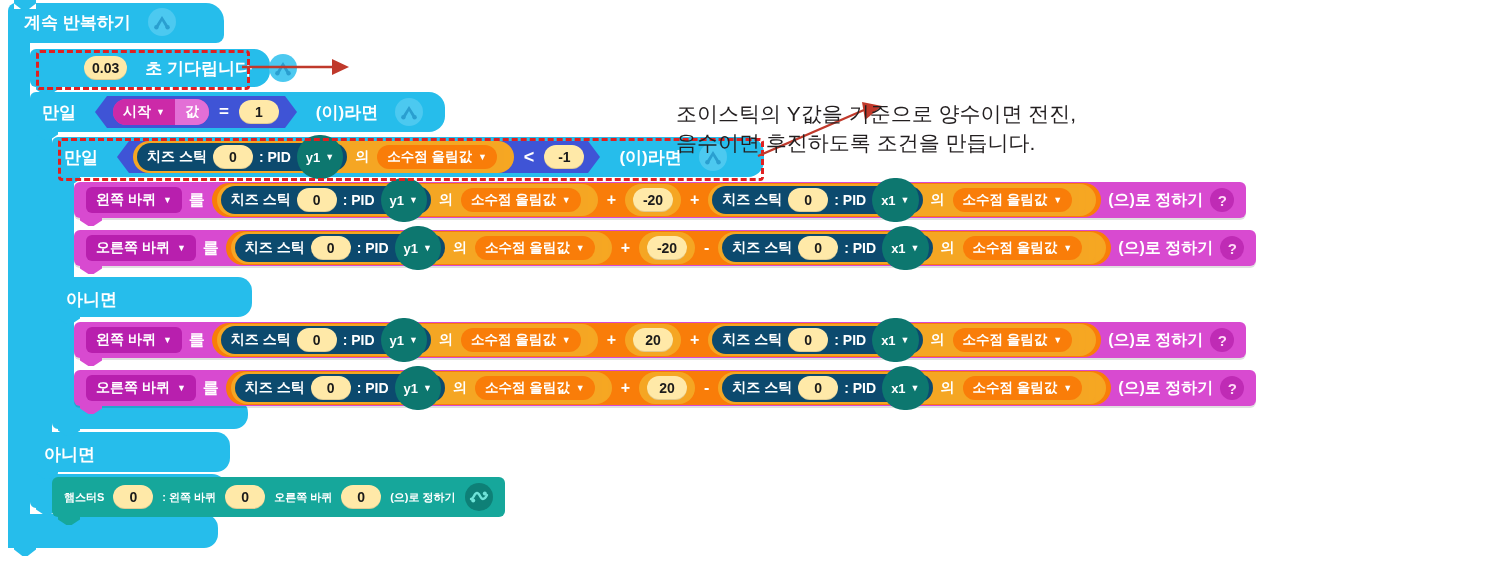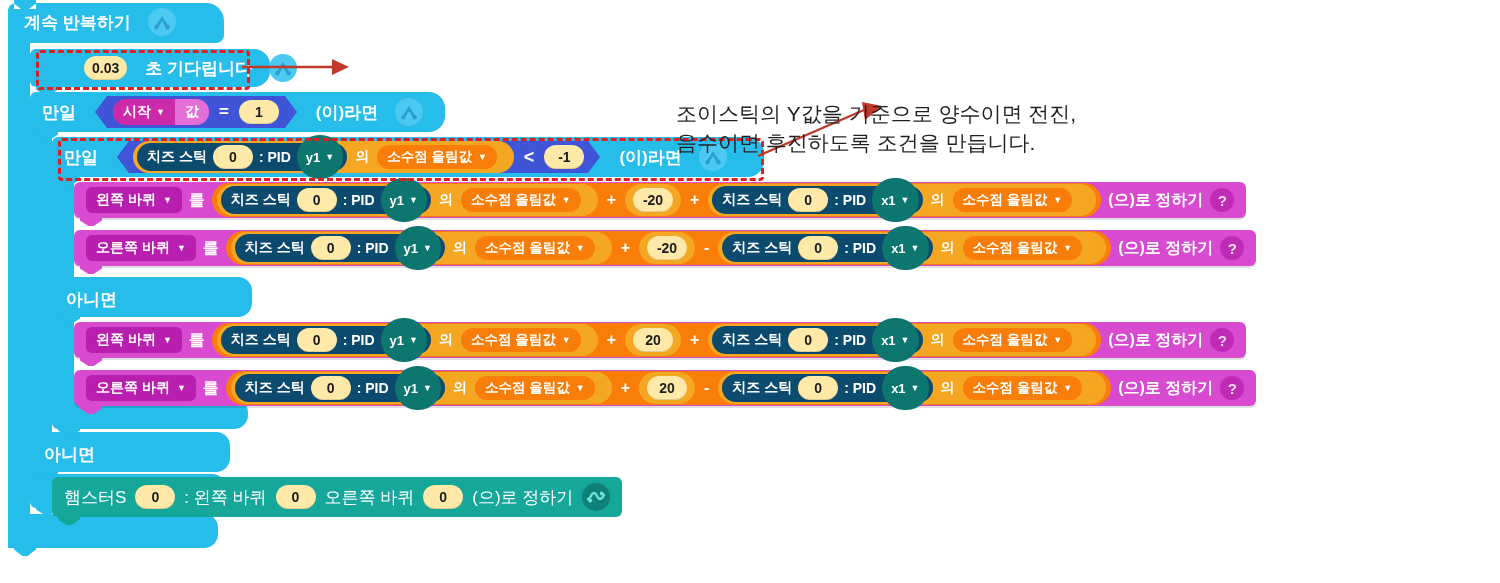--- a/index.html
+++ b/index.html
@@ -73,21 +73,21 @@
   .setdrop{background:#b81fae;color:#fff;border-radius:6px;height:26px;
         display:inline-flex;align-items:center;gap:7px;padding:0 10px;font-size:14px;font-weight:bold;}
   .qmark{width:24px;height:24px;border-radius:999px;background:#bf2bb5;color:#ffd9f6;
         display:inline-flex;align-items:center;justify-content:center;font-size:15px;font-weight:bold;}
   .setnotch{position:absolute;width:22px;height:9px;background:#d84ad0;
         clip-path:polygon(0 0,100% 0,100% 40%,62% 100%,38% 100%,0 40%);}
 
   
   .hsrow{position:absolute;height:40px;background:#16a79b;border-radius:6px;
         display:flex;align-items:center;gap:9px;padding:0 12px;}
-  .hsrow .white{color:#ffffff;font-weight:normal;font-size:17px;white-space:nowrap;}
+  .hsrow .white{color:#ffffff;font-weight:bold;font-size:11px;white-space:nowrap;}
   .hsicon{width:28px;height:28px;border-radius:999px;background:#0e8077;
         display:inline-flex;align-items:center;justify-content:center;}
   .hsnotch{position:absolute;width:22px;height:9px;background:#16a79b;
         clip-path:polygon(0 0,100% 0,100% 40%,62% 100%,38% 100%,0 40%);}
 
   
   .cyanbadge{width:28px;height:28px;border-radius:999px;background:#4cc9f0;
         display:inline-flex;align-items:center;justify-content:center;margin-left:8px;}
 
   

